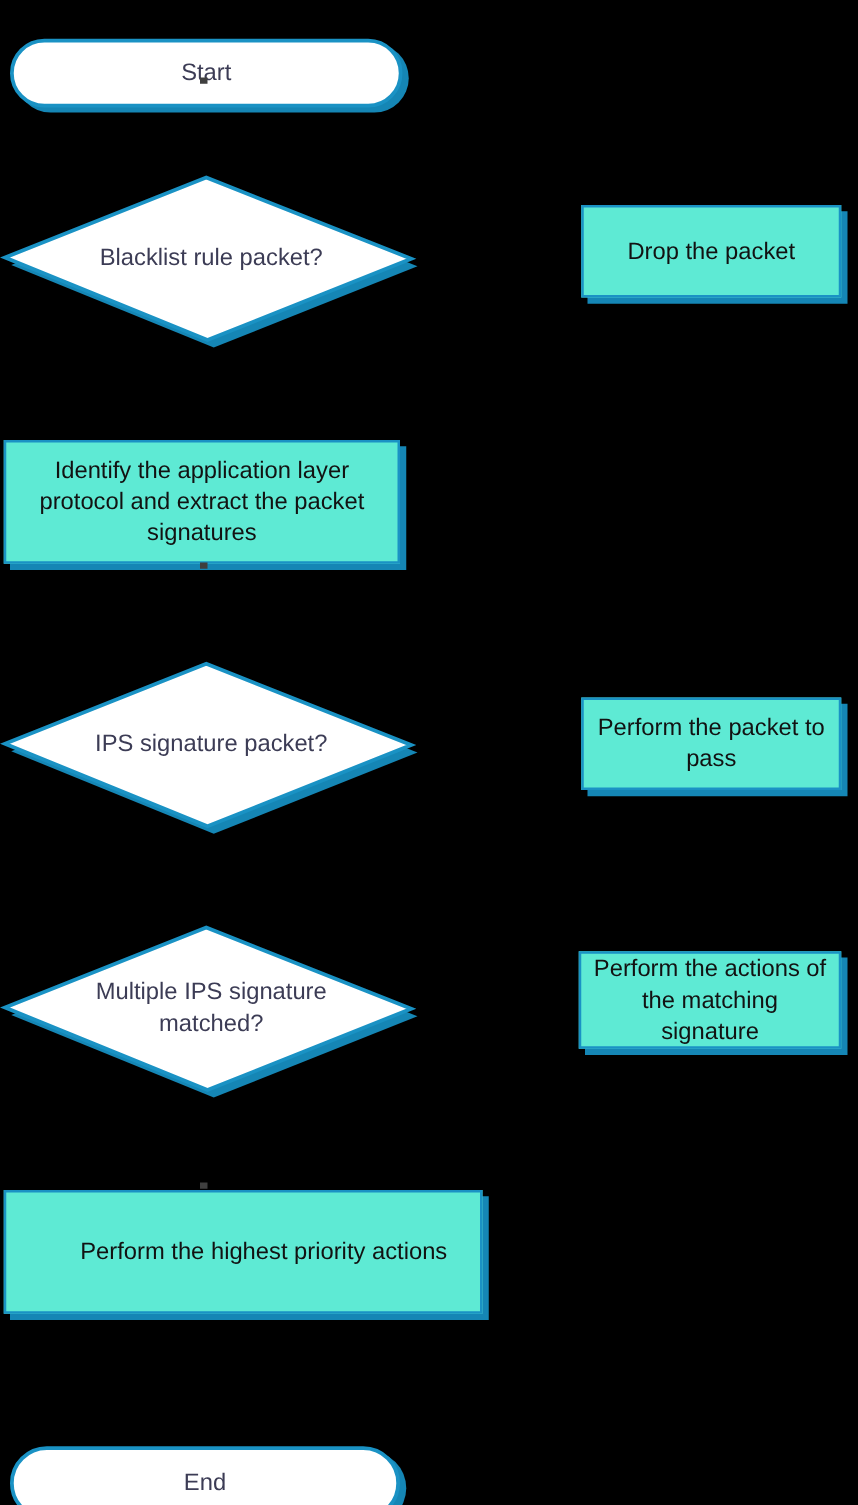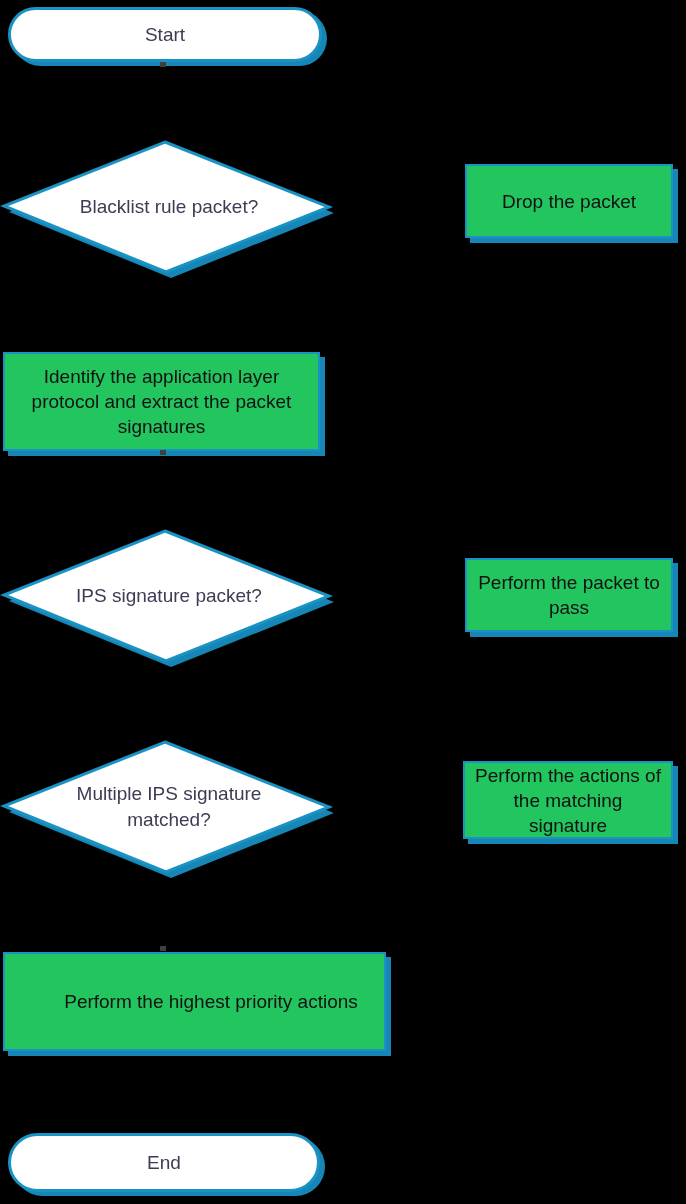--- a/index.html
+++ b/index.html
@@ -13,27 +13,28 @@
   .node{position:absolute;box-sizing:border-box;display:flex;align-items:center;justify-content:center;text-align:center;}
 
   
   .terminal{
     background:#ffffff;
     border:3px solid #1a92c4;
     border-radius:30px;
     box-shadow:5px 4px 0 #1586b5;
     color:#3c3c55;
     font-size:19px;
+    margin-top:24px;
   }
   #node-start{left:8px;top:7px;width:314px;height:55px;}
   #node-end{left:8px;top:1133px;width:312px;height:59px;}
 
   
   .process{
-    background:#22c55e;
+    background:#5eead4;
     border:2px solid #1a92c4;
     box-shadow:5px 5px 0 #1586b5;
     color:#121212;
     font-size:19px;
     line-height:25px;
     padding:4px 10px;
   }
   #node-drop{left:465px;top:164px;width:208px;height:74px;}
   #node-identify{left:3px;top:352px;width:317px;height:99px;}
   #node-permit{left:465px;top:558px;width:208px;height:74px;}

